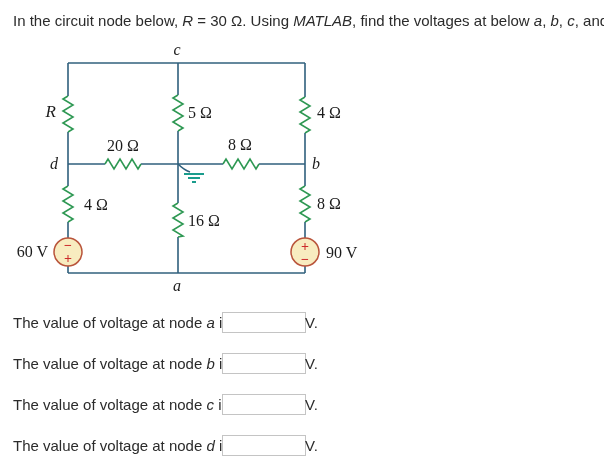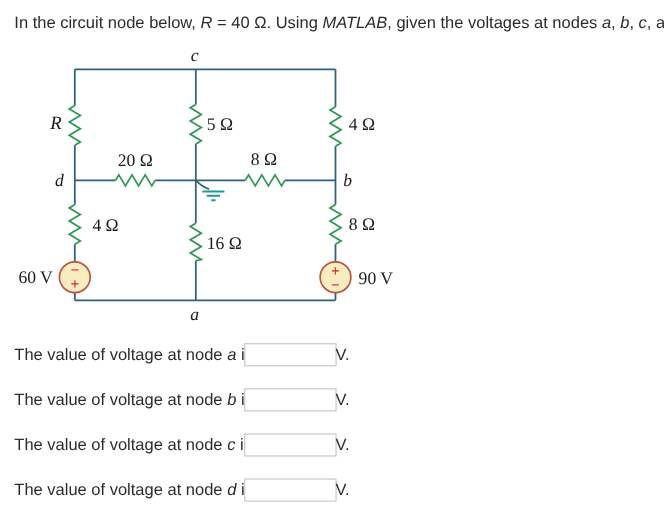--- a/index.html
+++ b/index.html
@@ -33,21 +33,21 @@
   .qinput {
     position: absolute; left: 209px; top: 0; width: 76px; height: 19px;
     border: 1px solid #c4c4c4; border-radius: 0; background: #ffffff;
     font-family: "Liberation Sans", sans-serif; font-size: 14px; padding: 0 3px; box-sizing: content-box;
   }
   .qunit { position: absolute; left: 292px; top: 0; }
 </style>
 </head>
 <body>
 
-<div class="title"><span>In the circuit node below, </span><i>R</i><span> = 40 Ω. Using </span><i>MATLAB</i><span>, given the voltages at nodes </span><i>a</i><span>, </span><i>b</i><span>, </span><i>c</i><span>, and </span></div>
+<div class="title"><span>In the circuit node below, </span><i>R</i><span> = 30 Ω. Using </span><i>MATLAB</i><span>, find the voltages at below </span><i>a</i><span>, </span><i>b</i><span>, </span><i>c</i><span>, and </span></div>
 
 <svg class="circuit" width="604" height="270" viewBox="0 36 604 270">
 
   <g>
     <path class="wire" d="M68,63 H305"></path>
     <path class="wire" d="M68,273 H305"></path>
     <path class="wire" d="M68,63 V96 M68,132 V186 M68,222 V238 M68,266 V273"></path>
     <path class="wire" d="M305,63 V97 M305,133 V186 M305,222 V238 M305,266 V273"></path>
     <path class="wire" d="M178,63 V95 M178,131 V203 M178,237 V273"></path>
     <path class="wire" d="M68,164 H105 M141,164 H223 M259,164 H305"></path>

